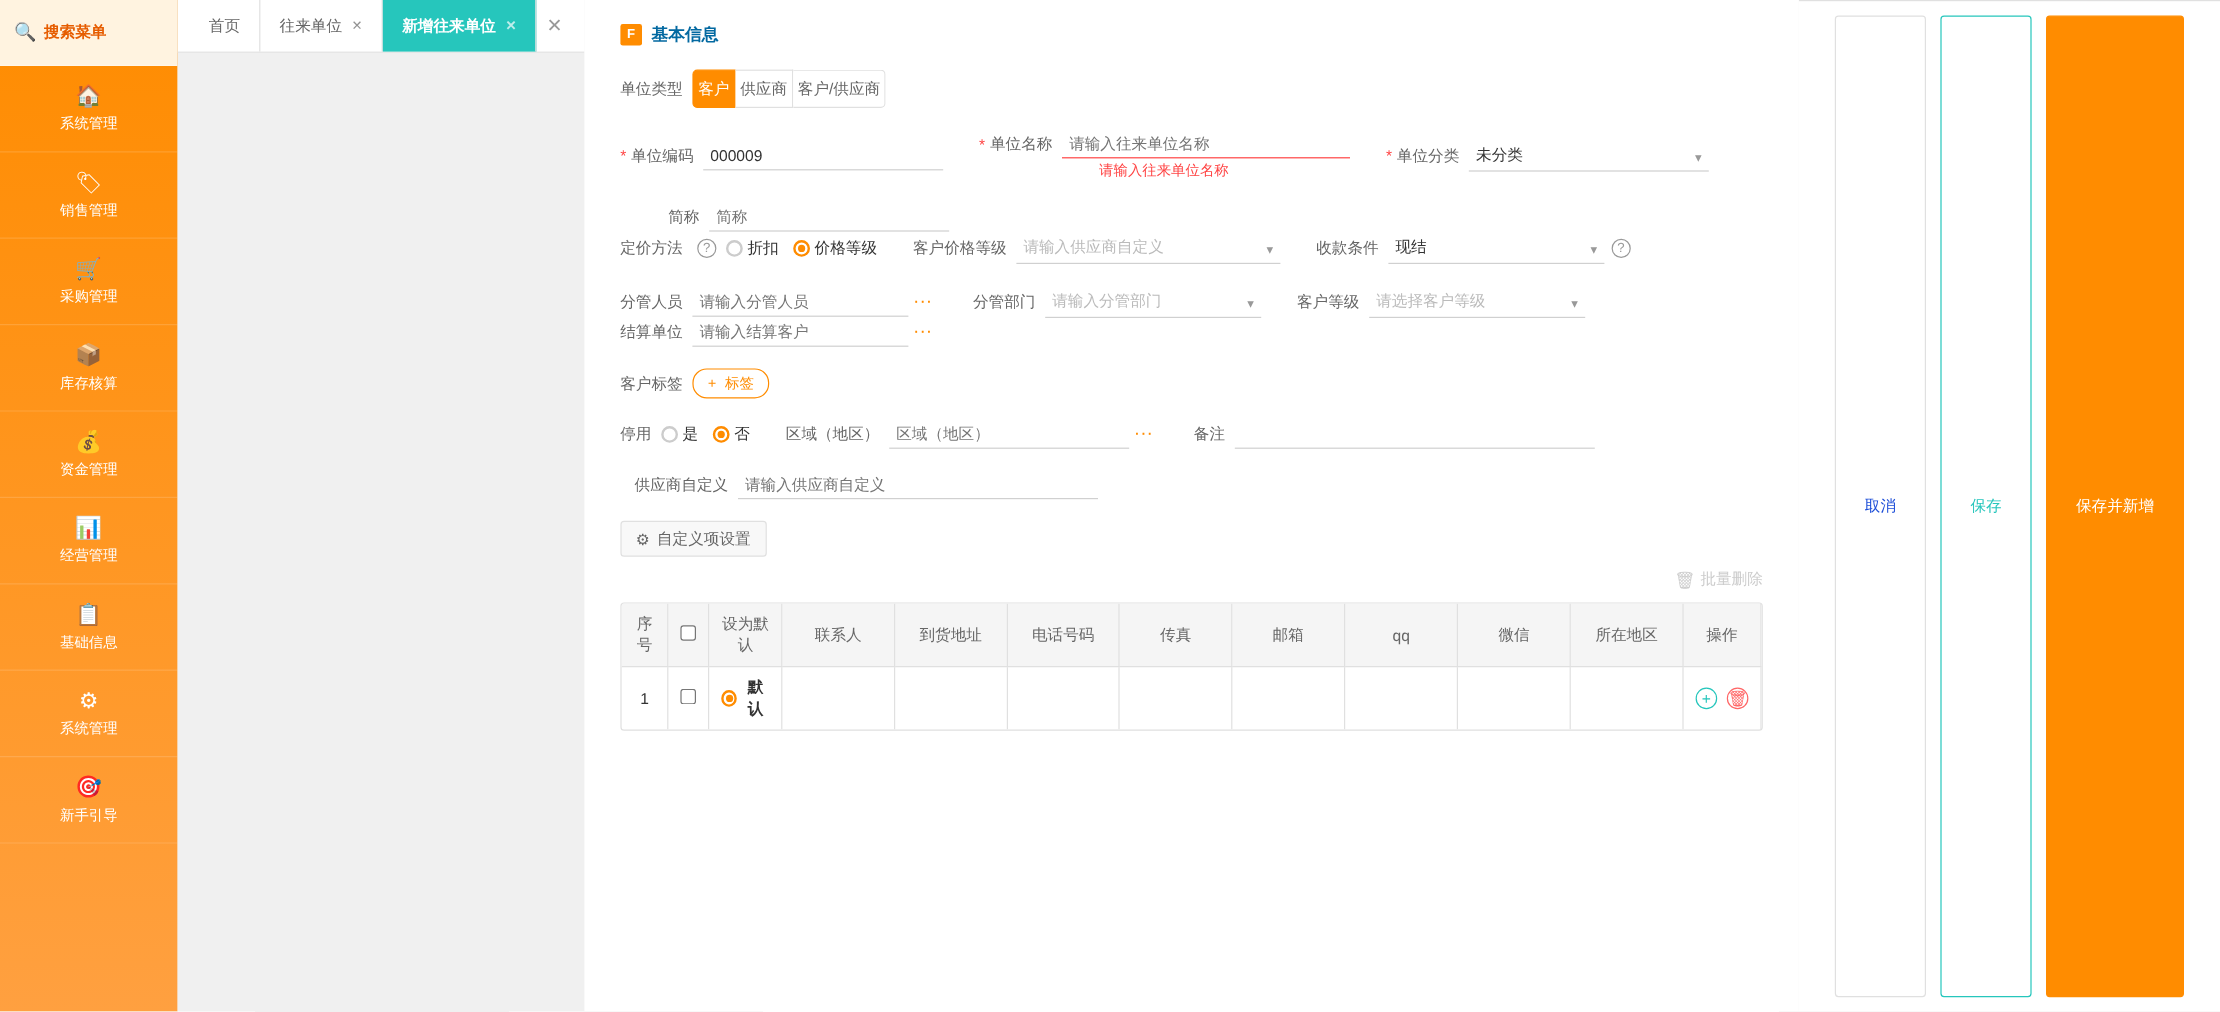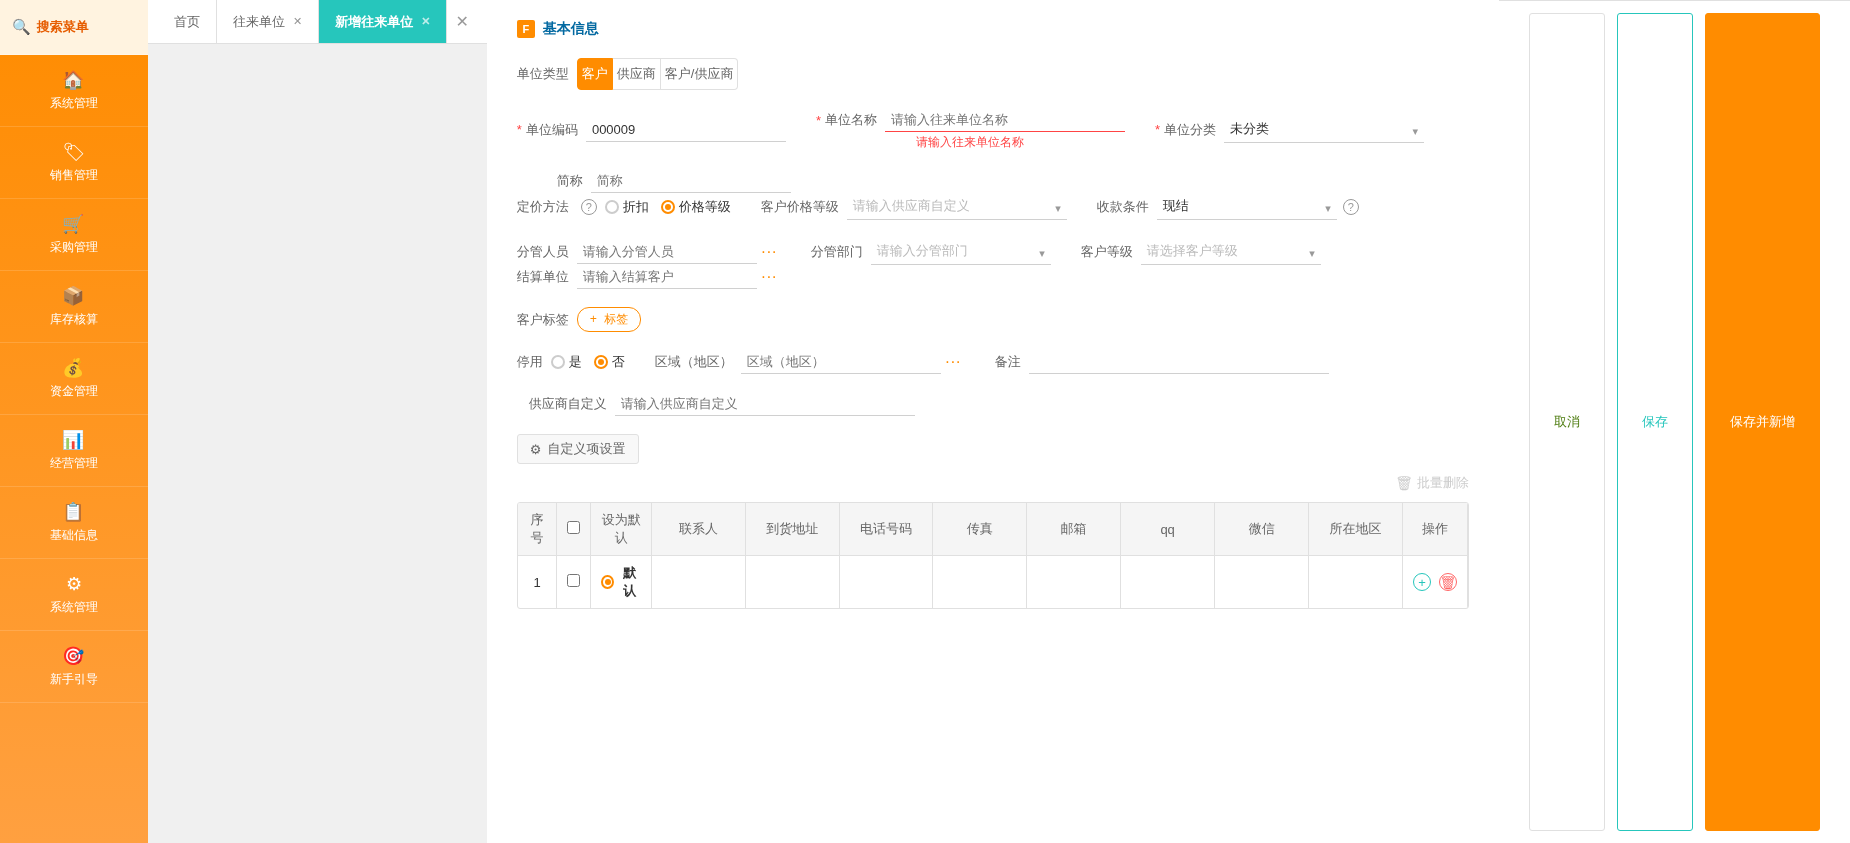--- a/index.html
+++ b/index.html
@@ -355,21 +355,21 @@
     }
     .btn {
       padding: 7px 24px;
       border-radius: 3px;
       font-size: 13px;
       cursor: pointer;
       border: 1px solid #e0e0e0;
     }
     .btn-default {
       background: #fff;
-      color: #4d7c0f;
+      color: #1d4ed8;
     }
     .btn-primary {
       background: #ff8c00;
       color: #fff;
       border-color: #ff8c00;
     }
     .btn-save {
       background: #fff;
       color: #26c6bc;
       border-color: #26c6bc;

